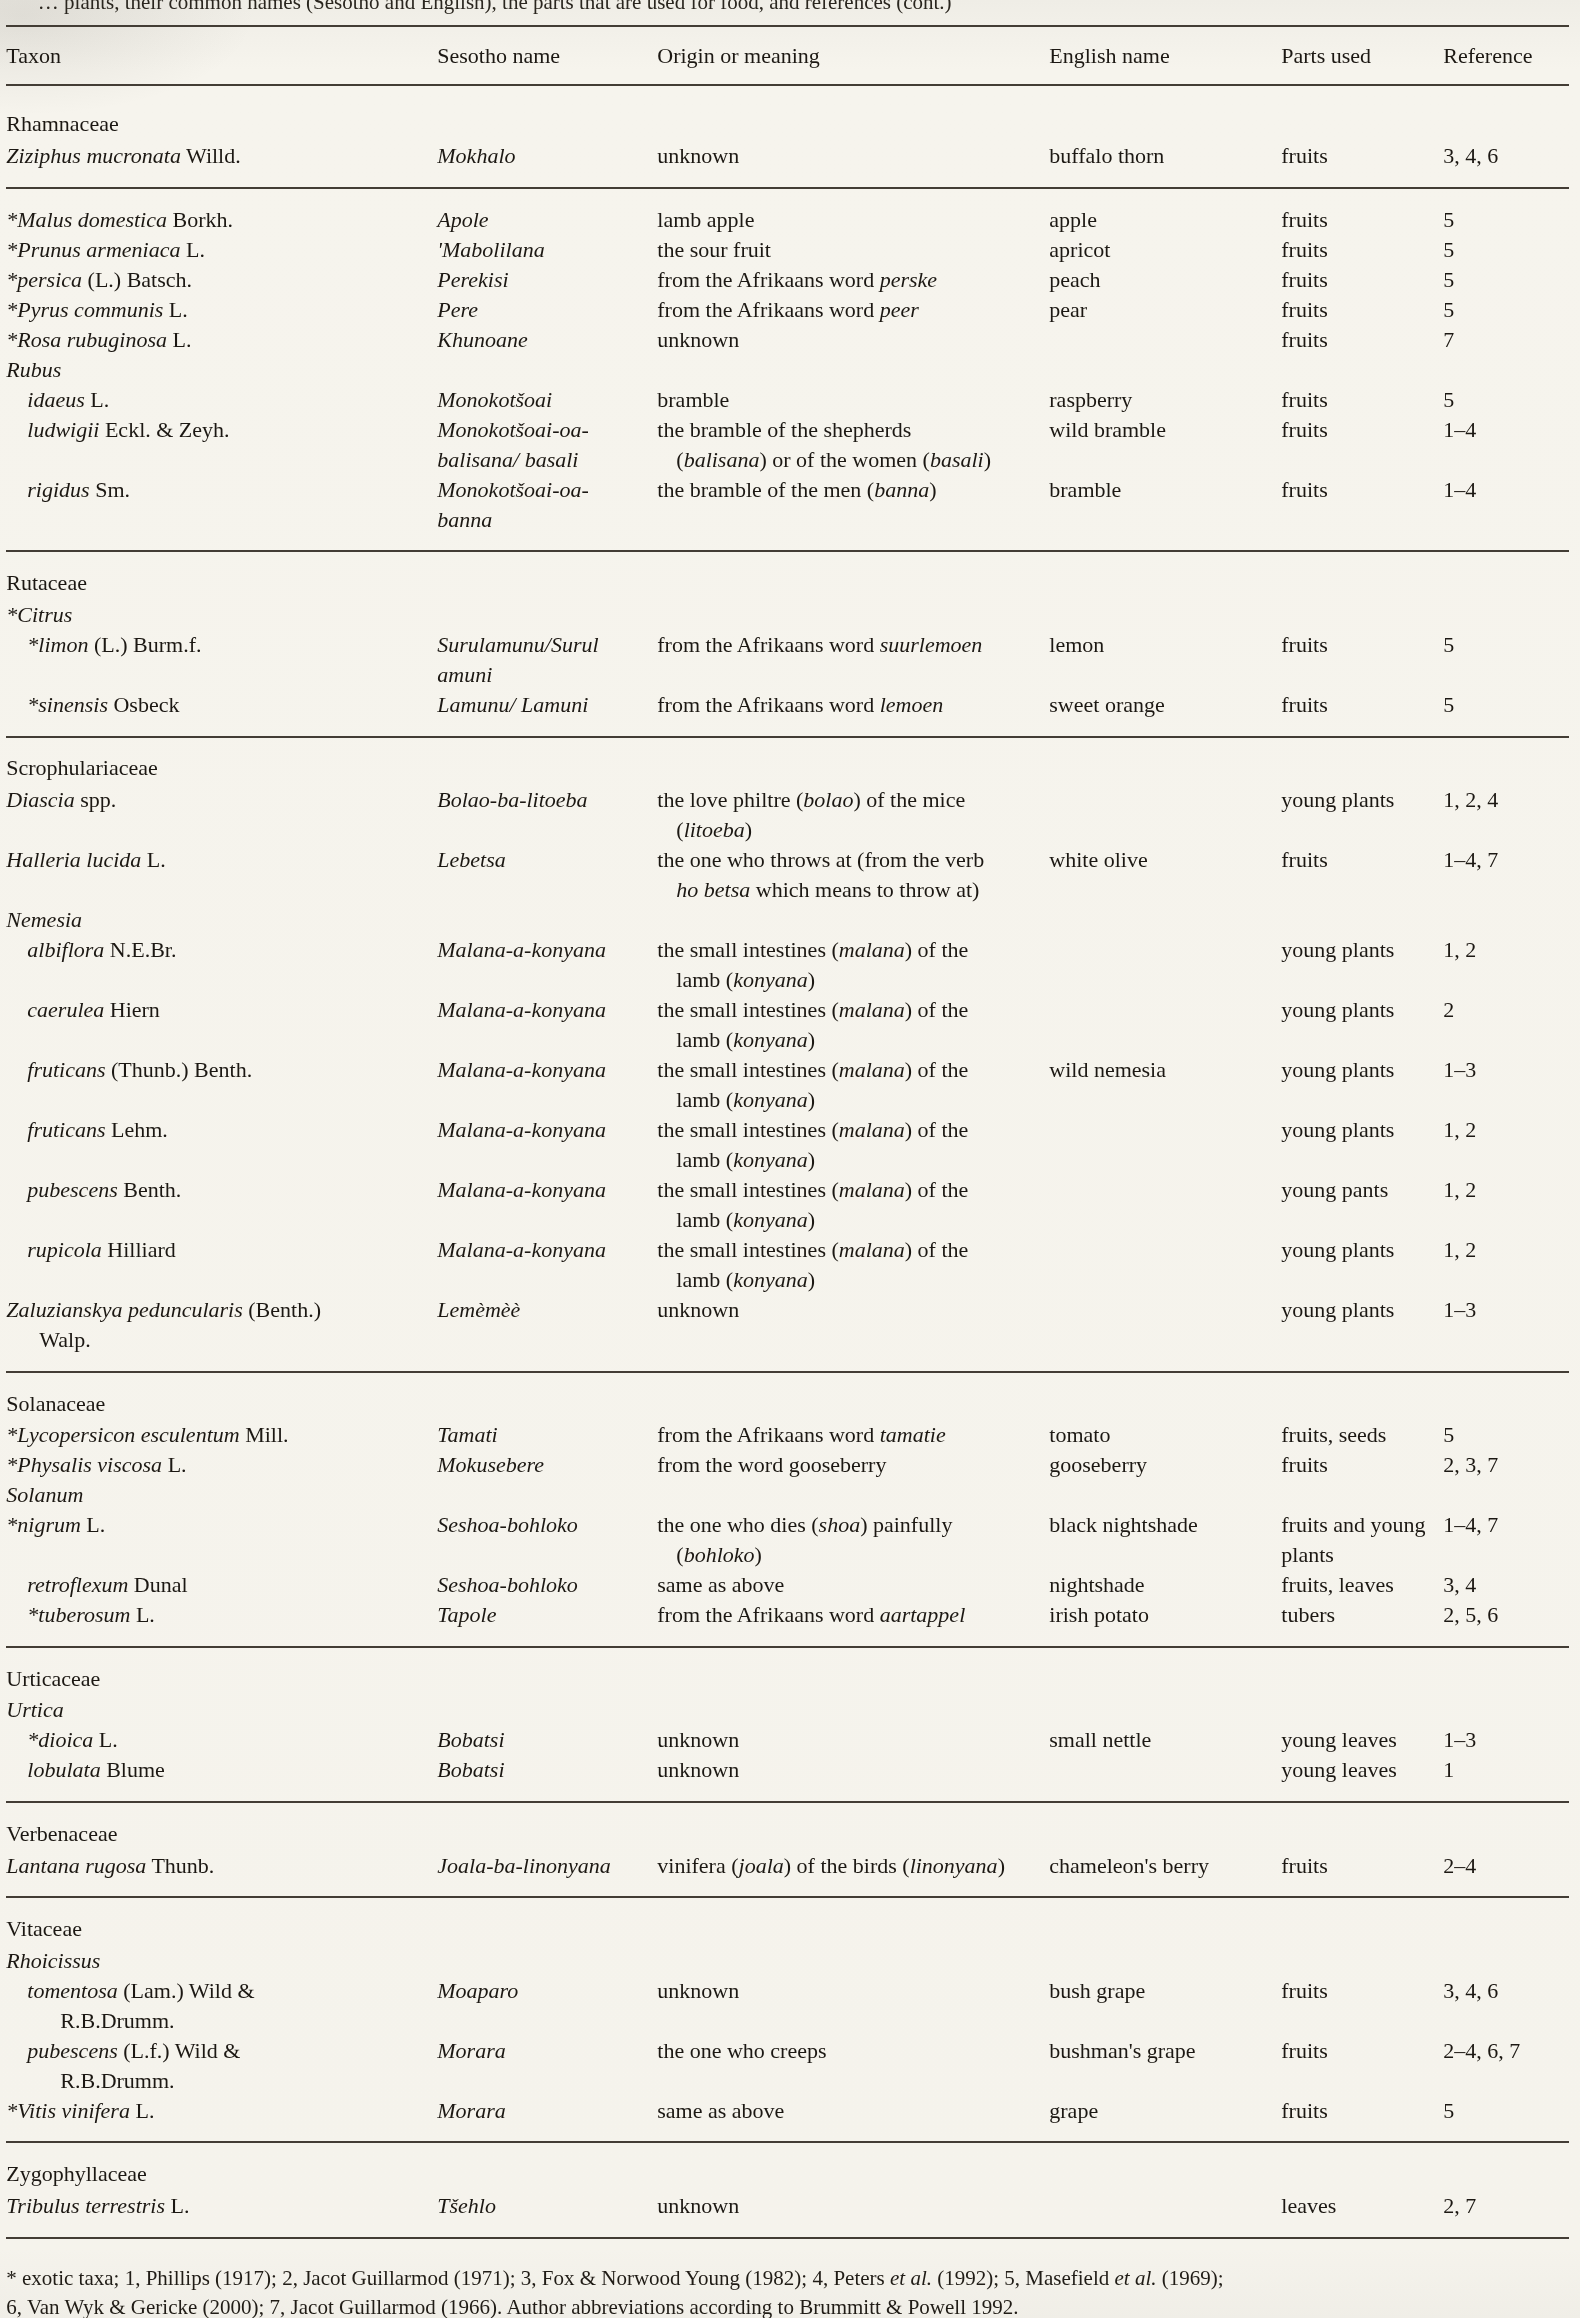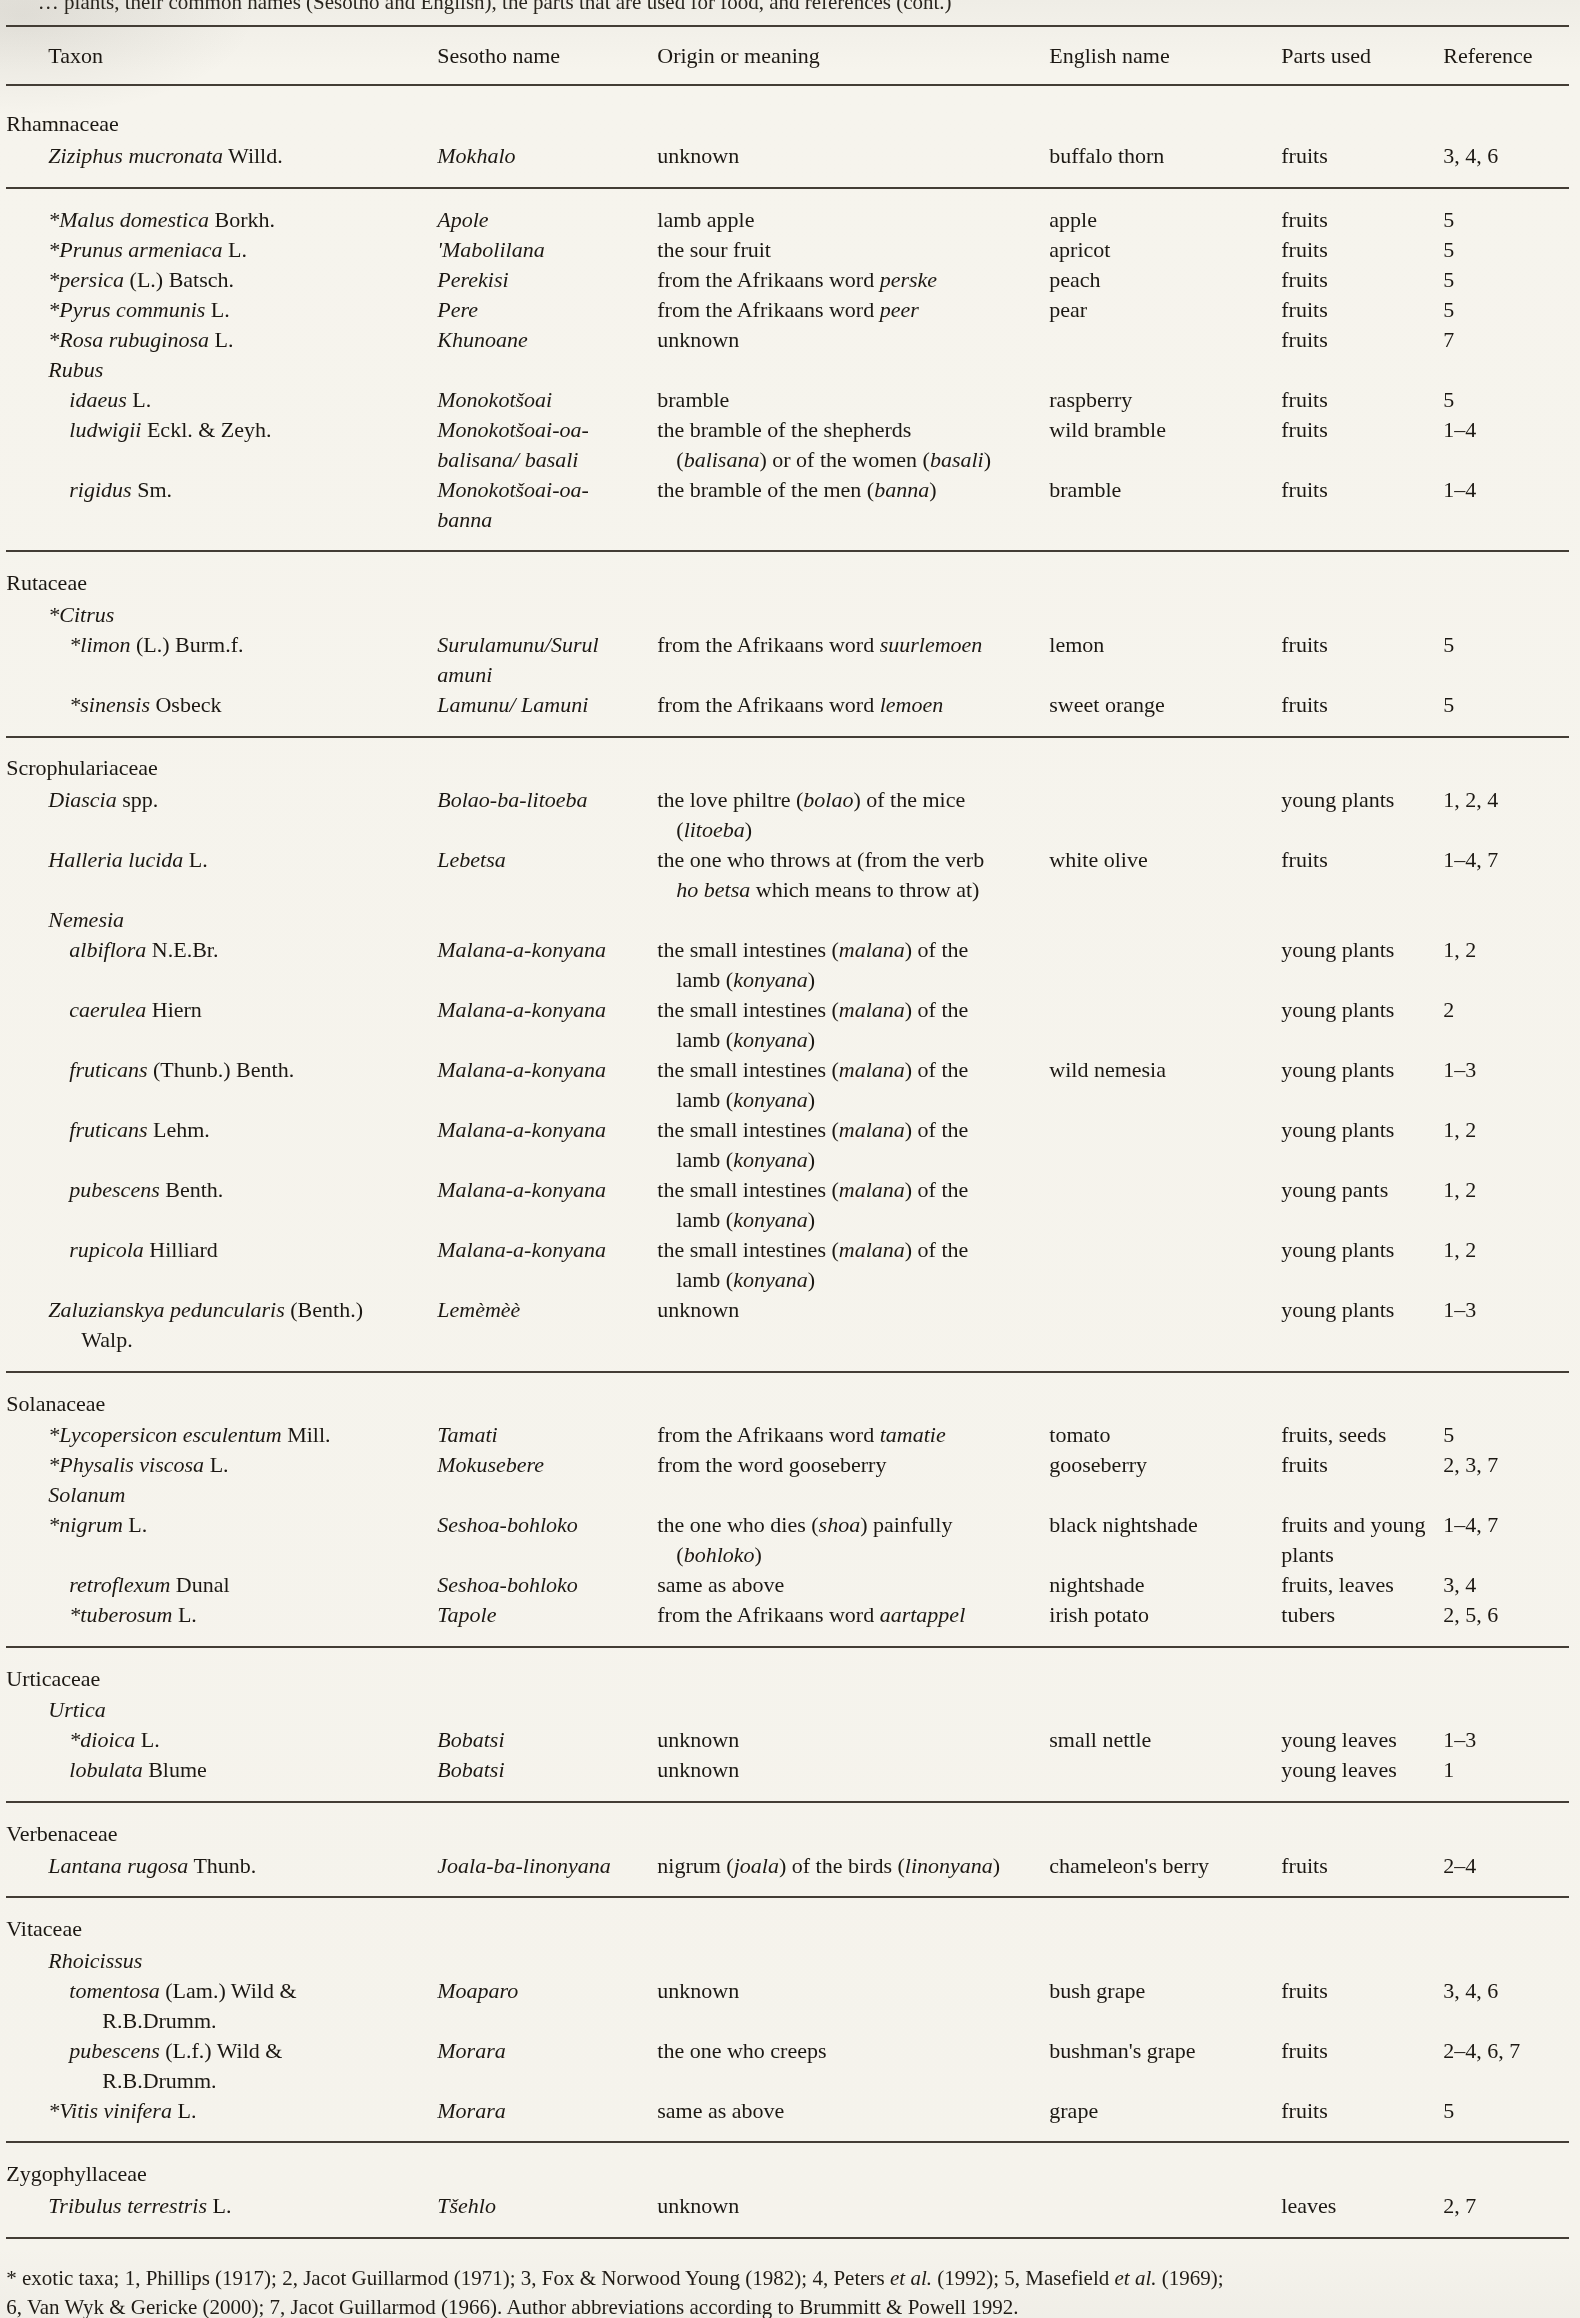--- a/index.html
+++ b/index.html
@@ -25,21 +25,21 @@
   .caption { margin-top: -12.6px; padding-left: 31.5px; font-size: 21px; color: #2a261f; white-space: nowrap; }
   .top-rule { margin: 4.7px 0 0 0; }
   .header-rule { margin: 0 0 23.6px 0; }
   .header-row { padding: 14px 0 12.6px 0; }
   .row, .header-row {
     display: grid;
     grid-template-columns: 389px 262px 392px 232px 162px 119px;
     align-items: start;
   }
   .cell { padding-right: 11px; white-space: pre-line; }
-  .cell.taxon { padding-left: 33px; text-indent: -33px; margin-left: 42px; }
+  .cell.taxon { padding-left: 33px; text-indent: -33px; }
   .cell.taxon.indent { padding-left: 54px; text-indent: -33px; }
   .cell.sesotho { padding-right: 31.5px; margin-left: 42px; }
   .cell.origin { padding-left: 19px; text-indent: -19px; }
   .cell.origin.nowrap { white-space: nowrap; }
   .hdr { white-space: nowrap; }
   .family-name { font-weight: normal; margin: 0 0 1.6px 0; }
   .section-rule { margin: 15.8px 0 15.8px 0; }
   .footnotes { padding-top: 9.5px; font-size: 21px; line-height: 29px; color: #201c16; }
   .fnline { white-space: nowrap; }
 </style>
@@ -356,21 +356,21 @@
           <div class="cell parts">young leaves</div>
           <div class="cell ref">1</div>
         </div>
       </div>
       <div class="rule section-rule"></div>
       <div class="family-section">
         <div class="family-name">Verbenaceae</div>
         <div class="row">
           <div class="cell taxon"><span class="it">Lantana rugosa</span><span> Thunb.</span></div>
           <div class="cell sesotho"><span class="it">Joala-ba-linonyana</span></div>
-          <div class="cell origin nowrap"><span>nigrum (</span><span class="it">joala</span><span>) of the birds (</span><span class="it">linonyana</span><span>)</span></div>
+          <div class="cell origin nowrap"><span>vinifera (</span><span class="it">joala</span><span>) of the birds (</span><span class="it">linonyana</span><span>)</span></div>
           <div class="cell english">chameleon's berry</div>
           <div class="cell parts">fruits</div>
           <div class="cell ref">2–4</div>
         </div>
       </div>
       <div class="rule section-rule"></div>
       <div class="family-section">
         <div class="family-name">Vitaceae</div>
         <div class="row">
           <div class="cell taxon"><span class="it">Rhoicissus</span></div>

